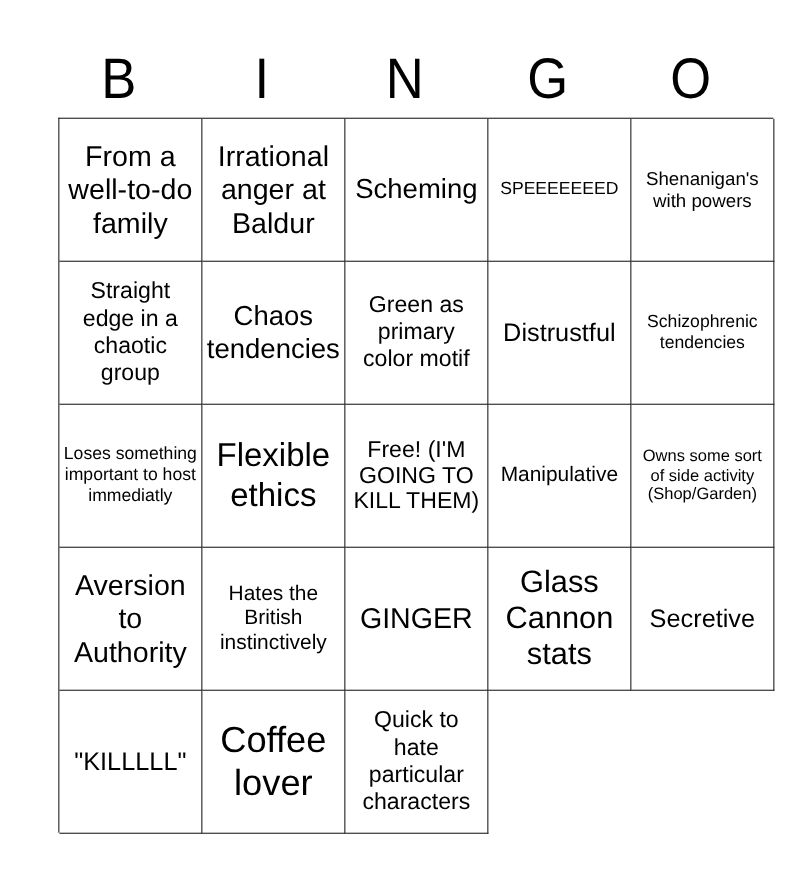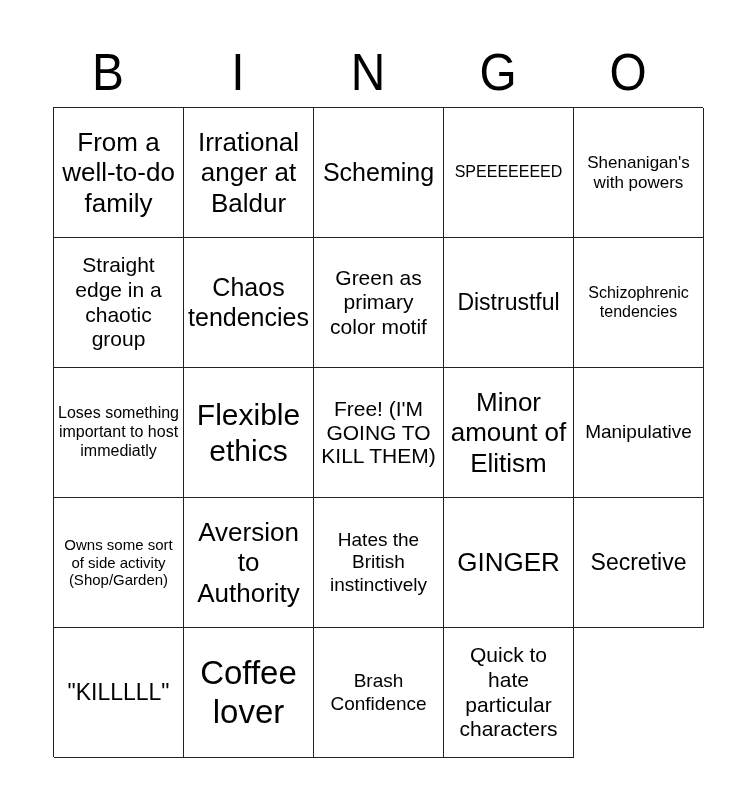--- a/index.html
+++ b/index.html
@@ -120,48 +120,45 @@
 
   <div class="cell fs-16">
       <span>Loses something important to host immediatly</span>
     </div>
   <div class="cell fs-30">
       <span>Flexible ethics</span>
     </div>
   <div class="cell fs-21 lh-tight">
       <span>Free! (I'M GOING TO KILL THEM)</span>
     </div>
-  <div class="cell fs-26">
-      <span>Minor amount of Elitism</span>
-    </div>
   <div class="cell fs-19">
       <span>Manipulative</span>
     </div>
 
   <div class="cell fs-15">
       <span>Owns some sort of side activity (Shop/Garden)</span>
     </div>
   <div class="cell fs-26">
       <span>Aversion to Authority</span>
     </div>
   <div class="cell fs-19">
       <span>Hates the British instinctively</span>
     </div>
   <div class="cell fs-26">
       <span>GINGER</span>
     </div>
+  <div class="cell fs-28">
+      <span>Glass Cannon stats</span>
+    </div>
 
   <div class="cell fs-23">
       <span>Secretive</span>
     </div>
   <div class="cell fs-23">
       <span>"KILLLLL"</span>
     </div>
   <div class="cell fs-33">
       <span>Coffee lover</span>
     </div>
-  <div class="cell fs-19">
-      <span>Brash Confidence</span>
-    </div>
   <div class="cell fs-21">
       <span>Quick to hate particular characters</span>
     </div>
 </div>
 
 </body></html>

